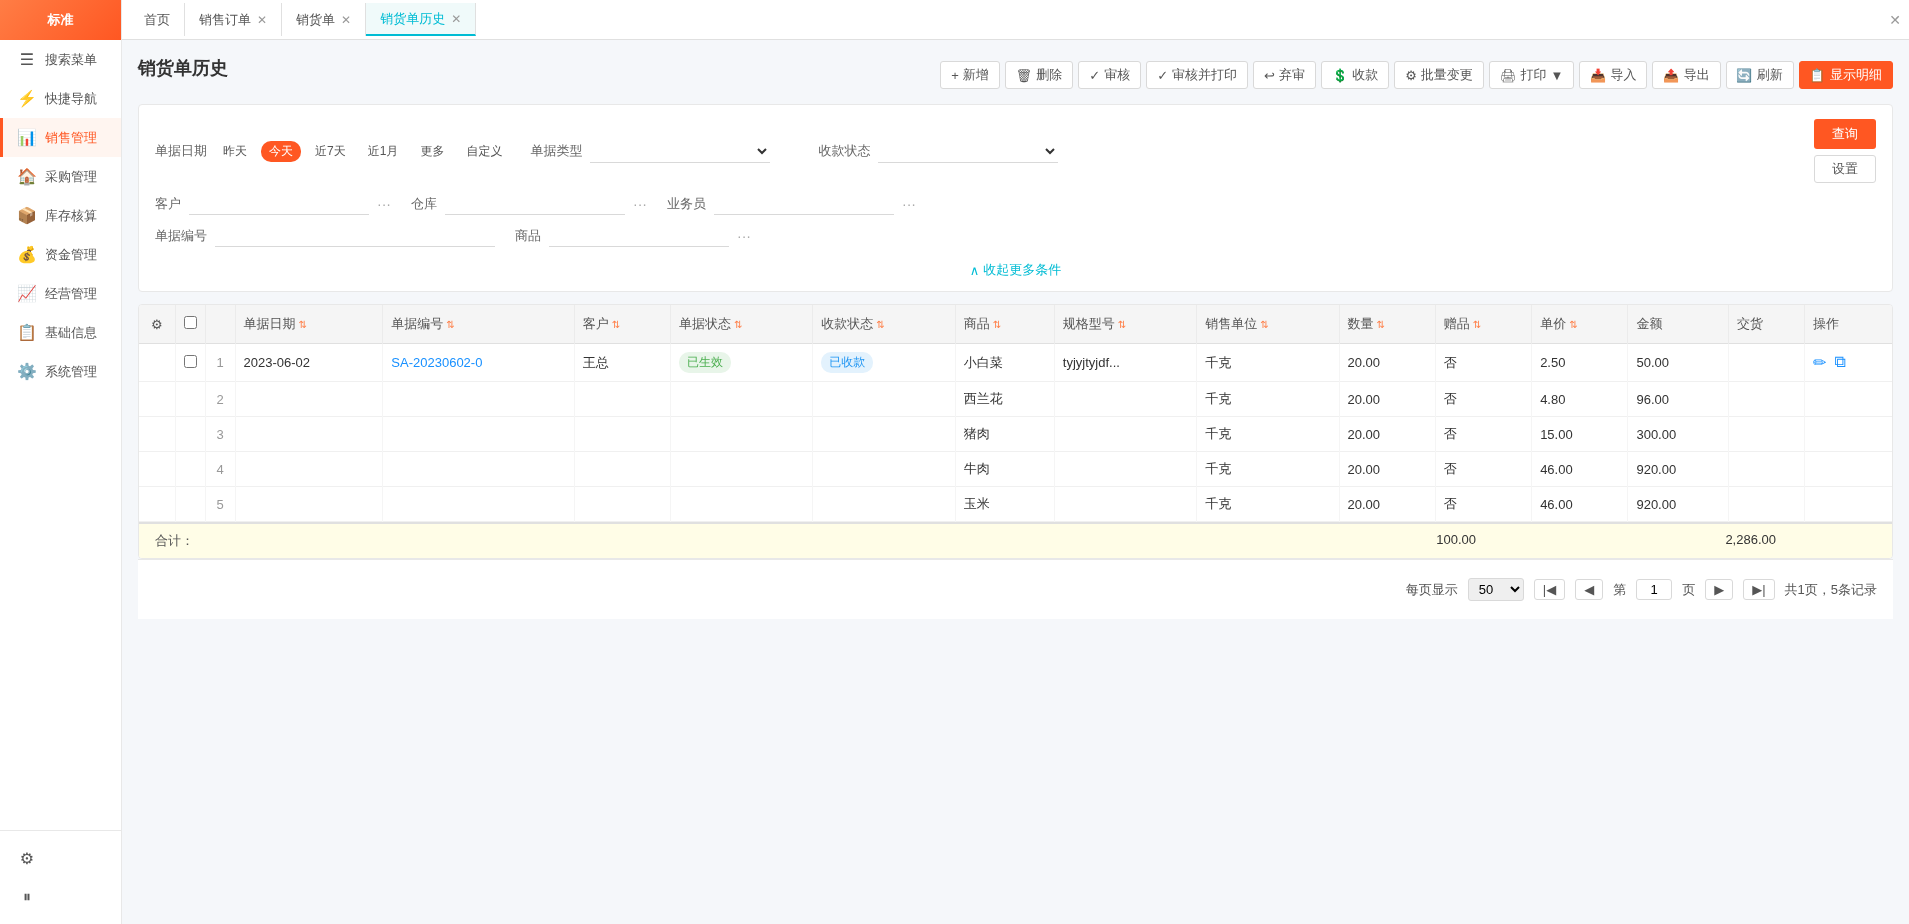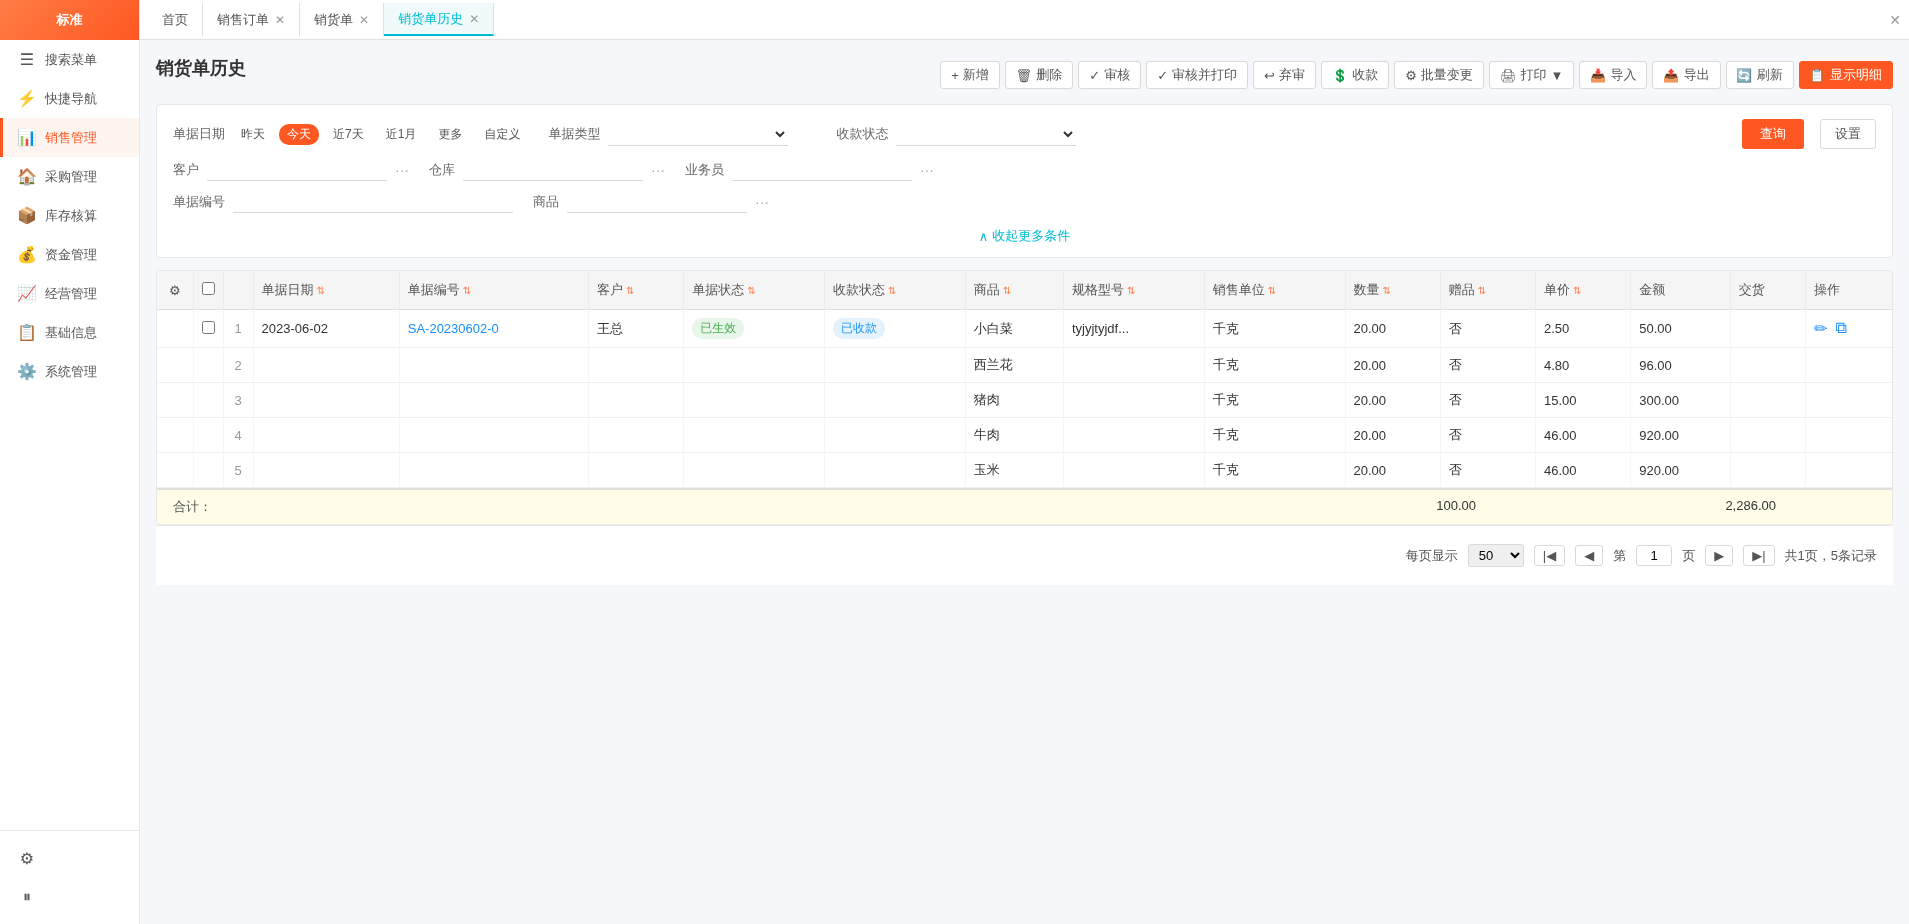--- a/index.html
+++ b/index.html
@@ -1,20 +1,20 @@
 <!DOCTYPE html>
 <html><head>
   <meta charset="utf-8">
   <style>
     * { box-sizing: border-box; margin: 0; padding: 0; font-family: 'Microsoft YaHei', Arial, sans-serif; font-size: 13px; }
     body { display: flex; height: 924px; overflow: hidden; background: #f5f5f5; }
 
     
     .sidebar {
-      width: 140px;
+      width: 122px;
       background: #fff;
       border-right: 1px solid #e8e8e8;
       display: flex;
       flex-direction: column;
       flex-shrink: 0;
     }
     .sidebar-logo {
       height: 40px;
       background: linear-gradient(135deg, #ff7d45, #ff5722);
       display: flex;
@@ -451,21 +451,21 @@
               <option value=""></option>
             </select>
           </div>
           <div class="filter-item" style="min-width:260px;">
             <span class="filter-label">收款状态</span>
             <select class="filter-select">
               <option value=""></option>
             </select>
           </div>
         </div>
-        <div style="display:flex; gap:16px; margin-left:auto;">
+        <div style="display:flex; flex-direction:column; gap:6px; margin-left:auto;">
           <button class="query-btn">查询</button>
           <button class="set-btn">设置</button>
         </div>
       </div>
 
 
       <div class="filter-row">
         <div class="filter-item">
           <span class="filter-label">客户</span>
           <input class="filter-input" type="text" style="width: 180px;">

